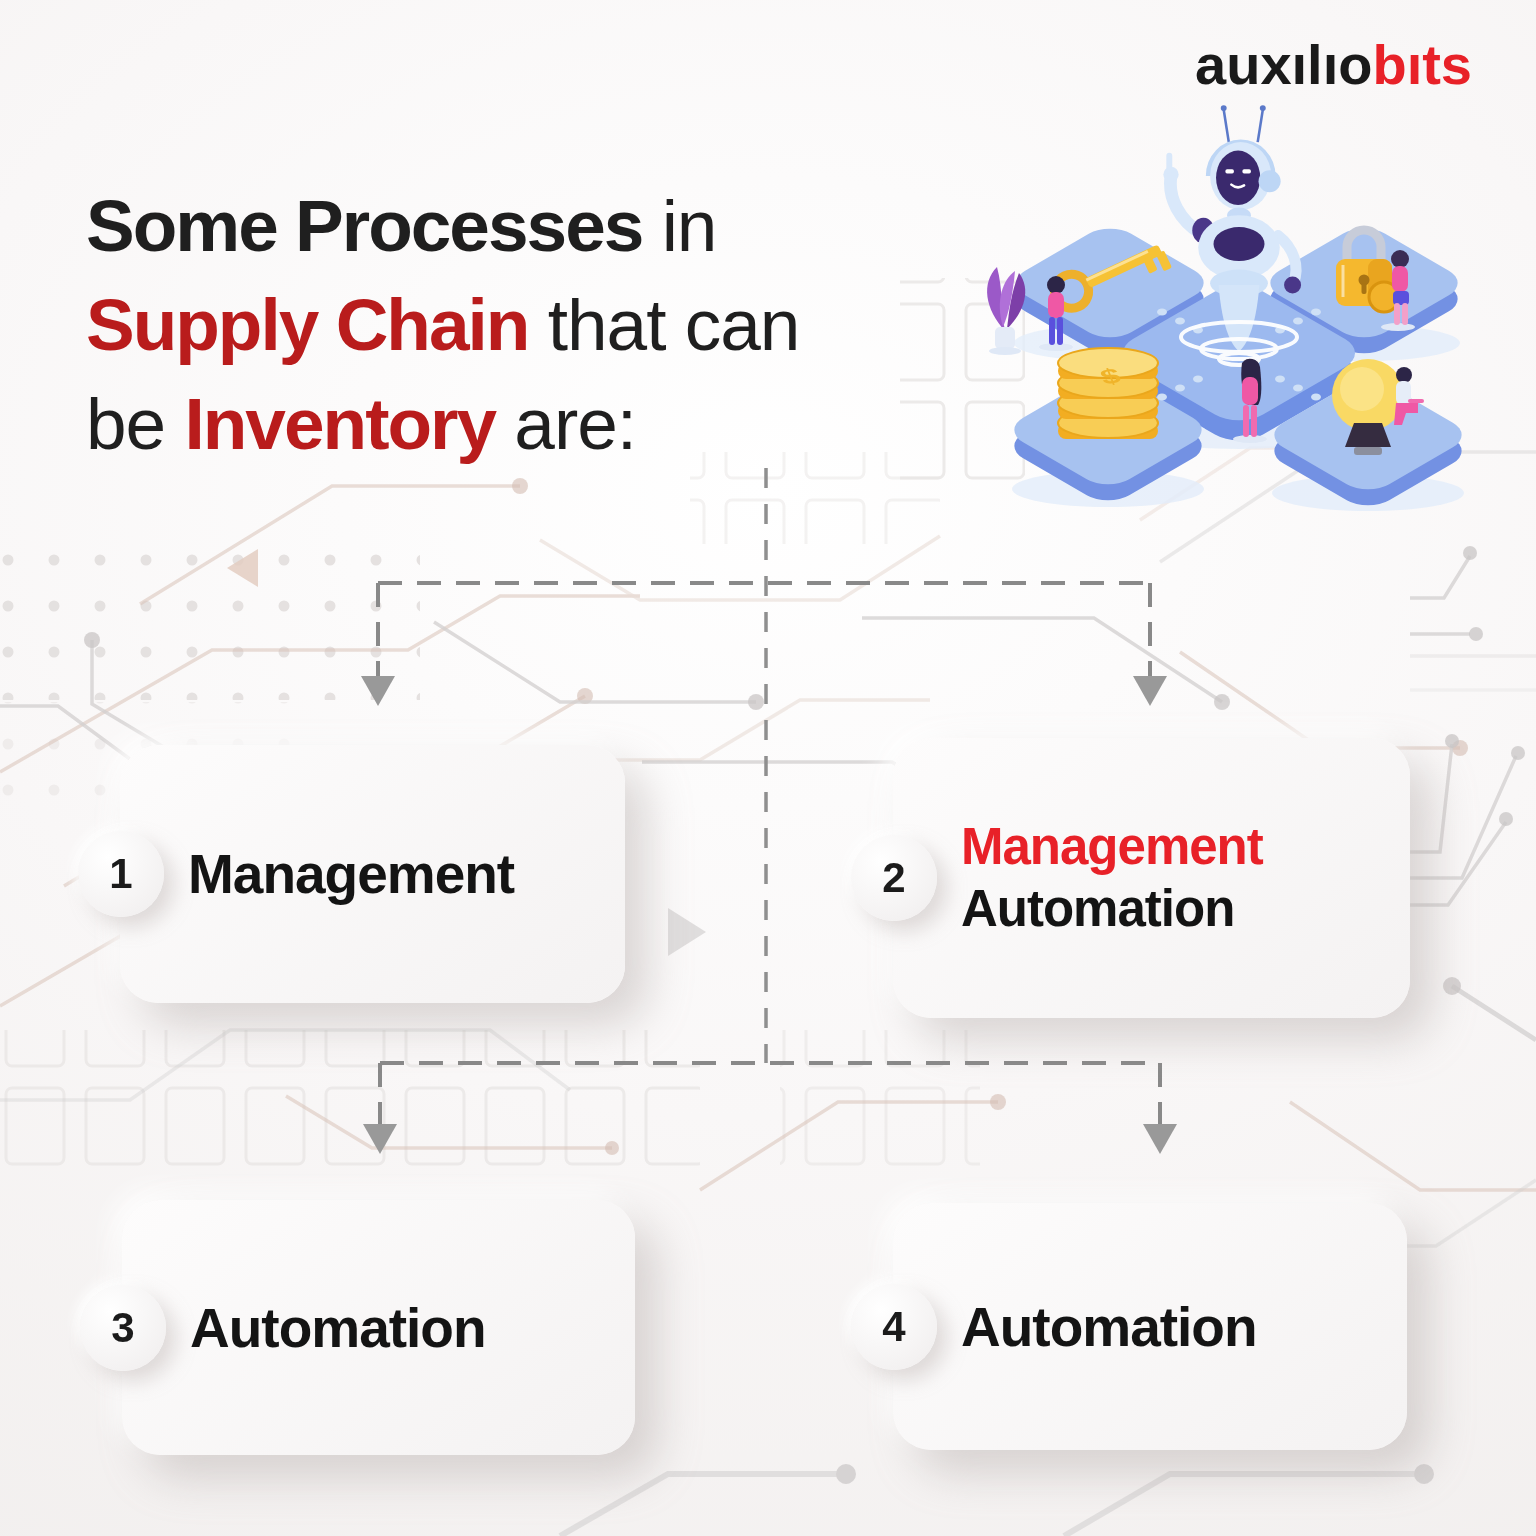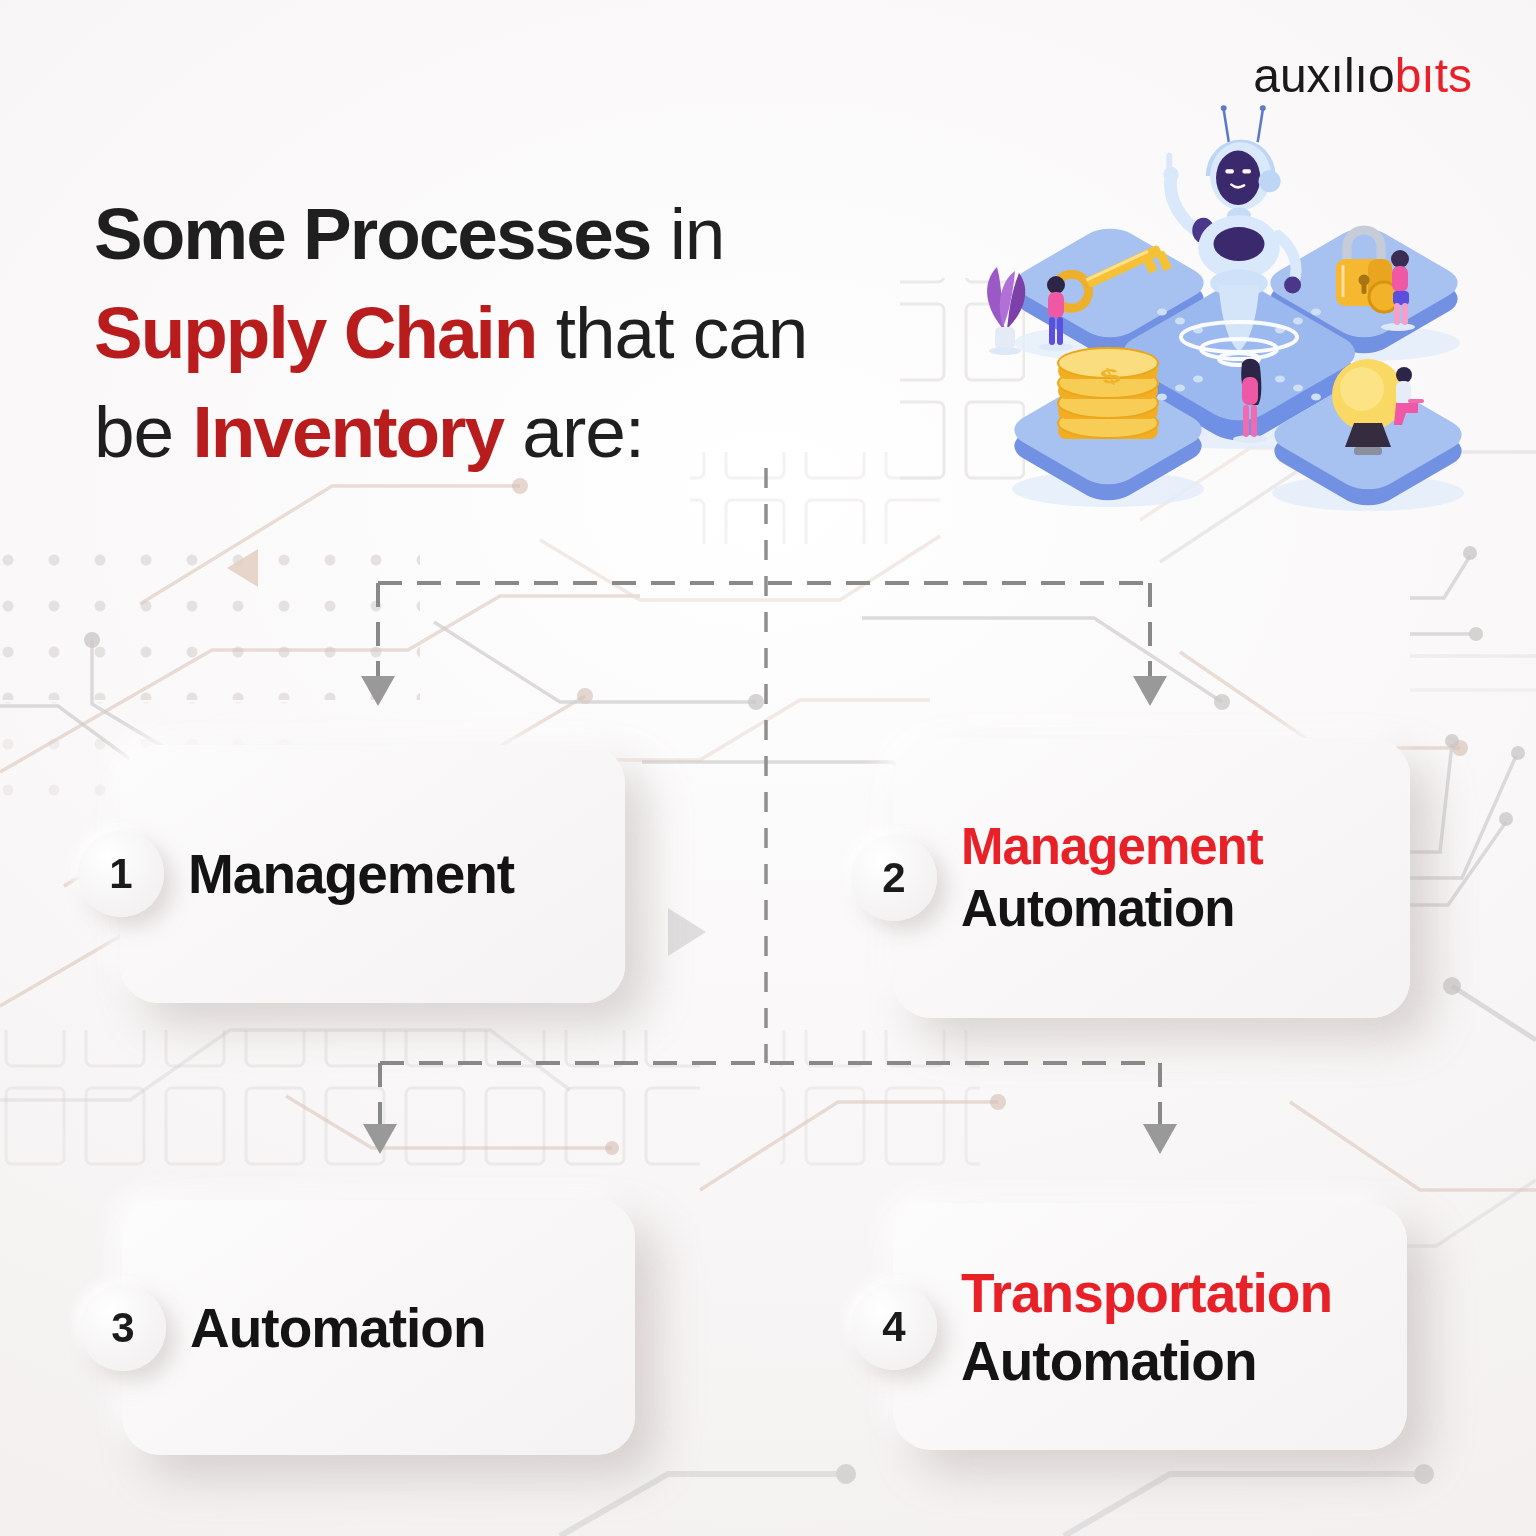--- a/index.html
+++ b/index.html
@@ -4,27 +4,27 @@
 <style>
   html,body{margin:0;padding:0;}
   body{
     width:1536px;height:1536px;overflow:hidden;position:relative;
     font-family:"Liberation Sans", sans-serif;
     background:radial-gradient(115% 85% at 50% 32%, #ffffff 0%, #f9f7f7 48%, #f1eeed 100%);
   }
   .layer{position:absolute;left:0;top:0;width:1536px;height:1536px;}
   
   .logo{
-    position:absolute;top:48px;right:64px;
-    font-size:48px;font-weight:400;letter-spacing:0px;color:#1a1a1a;
+    position:absolute;top:32px;right:64px;
+    font-size:56px;font-weight:700;letter-spacing:0px;color:#1a1a1a;
   }
   .logo .red{color:#e82128;}
   
   .title{
-    position:absolute;left:78px;top:168px;width:920px;margin:16px;
+    position:absolute;left:78px;top:168px;width:920px;margin:8px;
     font-size:73px;line-height:99px;color:#1f1f1f;font-weight:400;letter-spacing:-1px;
   }
   .title .b{font-weight:700;letter-spacing:-2px;}
   .title .red{color:#b91c1c;}
   
   .card{
     position:absolute;border-radius:38px;
     background:linear-gradient(145deg,#fdfcfc 0%,#f4f2f2 100%);
     box-shadow:22px 22px 44px rgba(168,157,155,.40), -10px -10px 24px rgba(255,255,255,.95);
     display:flex;flex-direction:column;justify-content:center;
@@ -345,15 +345,14 @@
   <div class="line dark">Automation</div>
 </div>
 
 <div class="card card-3">
   <div class="badge">3</div>
   <div class="line dark">Automation</div>
 </div>
 
 <div class="card card-4">
   <div class="badge">4</div>
-  <div class="line red">Transportation</div>
   <div class="line dark">Automation</div>
 </div>
 
 </body></html>

